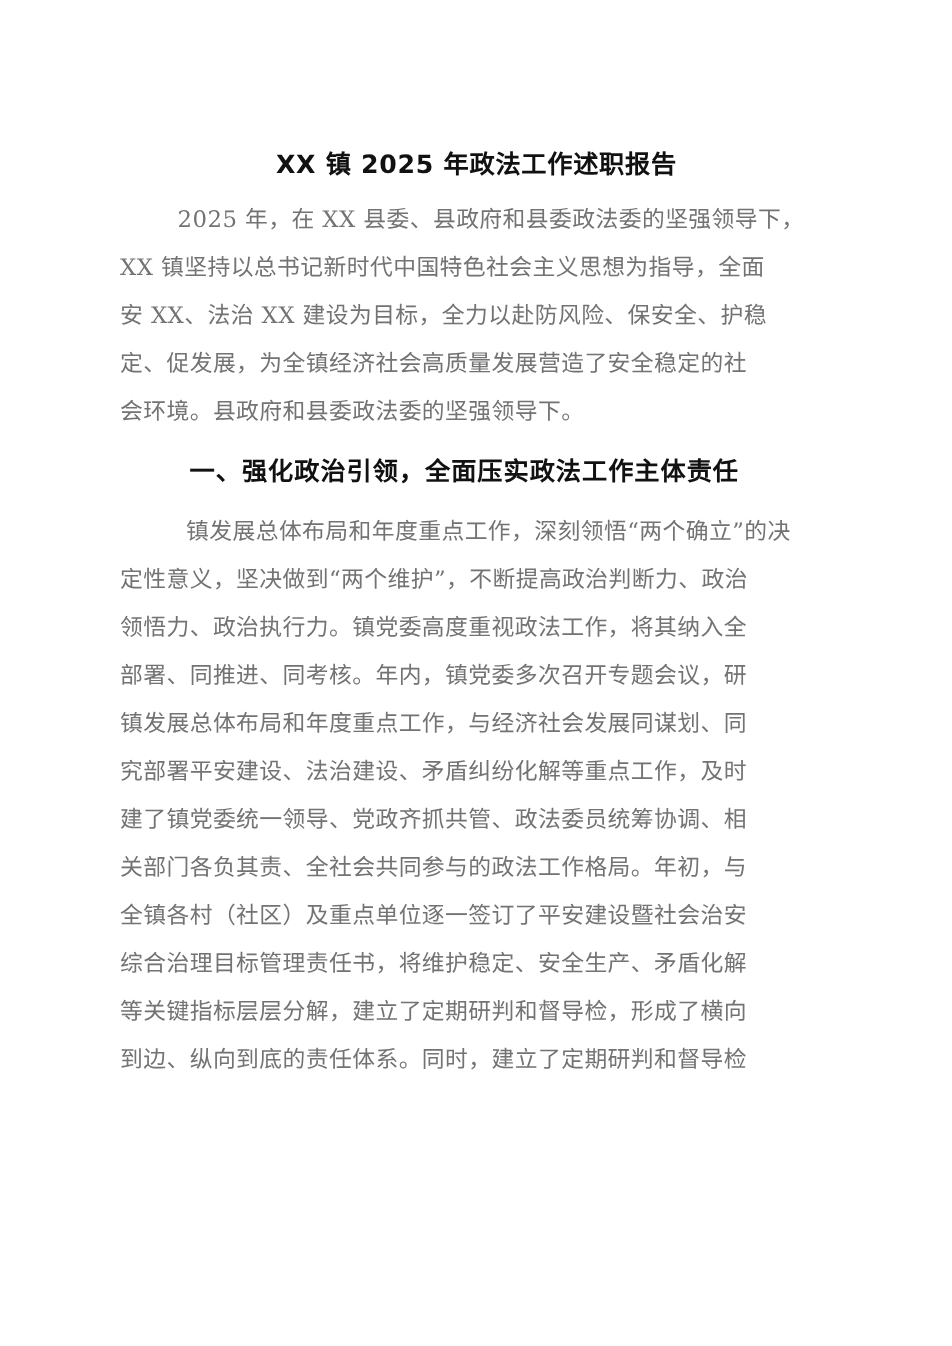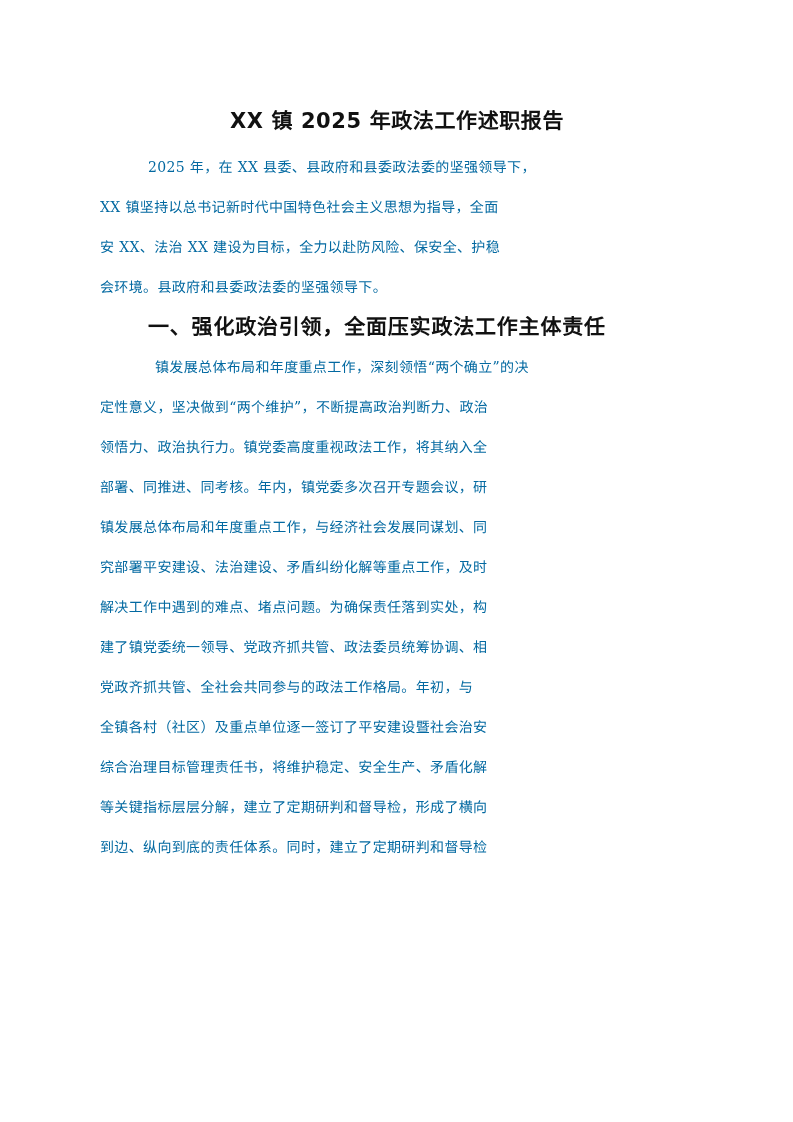--- a/index.html
+++ b/index.html
@@ -14,21 +14,21 @@
     position: relative;
     overflow: hidden;
     font-family: "DejaVu Serif", "Liberation Serif", serif;
     color: #1a1a1a;
     -webkit-font-smoothing: antialiased;
   }
 
   .page {
     position: absolute;
     left: 0;
-    top: 0;
+    top: 16px;
     width: 793px;
     height: 949px;
     background: #ffffff;
   }
 
   .content {
     position: absolute;
     left: 100px;
     top: 104px;
     width: 594px;
@@ -46,70 +46,70 @@
     white-space: nowrap;
   }
 
   .section-heading {
     font-family: "DejaVu Sans", "Liberation Sans", sans-serif;
     font-weight: bold;
     font-size: 21px;
     line-height: 40px;
     letter-spacing: 0.8px;
     text-indent: 48px;
-    margin: 0;
+    margin: 10px;
     color: #111111;
     white-space: nowrap;
   }
 
   
   .lines {
     margin: 0;
   }
   .line {
     font-family: "DejaVu Serif", "Liberation Serif", serif;
-    font-size: 14px;
+    font-size: 19px;
     line-height: 40px;
     letter-spacing: 0.35px;
-    color: #0369a1;
+    color: #737373;
     white-space: nowrap;
     display: block;
     text-align: justify;
   }
   .line.first {
     text-indent: 0;
   }
 </style>
 </head>
 <body>
 
 <div class="page">
   <div class="content">
 
     <h1 class="doc-title">XX 镇 2025 年政法工作述职报告</h1>
 
     <div class="lines">
       <span class="line first" style="text-indent:48px;">2025 年，在 XX 县委、县政府和县委政法委的坚强领导下，</span>
       <span class="line">XX 镇坚持以总书记新时代中国特色社会主义思想为指导，全面</span>
       <span class="line">安 XX、法治 XX 建设为目标，全力以赴防风险、保安全、护稳</span>
+      <span class="line">定、促发展，为全镇经济社会高质量发展营造了安全稳定的社</span>
       <span class="line">会环境。县政府和县委政法委的坚强领导下。</span>
     </div>
 
     <h2 class="section-heading">一、强化政治引领，全面压实政法工作主体责任</h2>
 
     <div class="lines">
       <span class="line first" style="text-indent:55px;">镇发展总体布局和年度重点工作，深刻领悟“两个确立”的决</span>
       <span class="line">定性意义，坚决做到“两个维护”，不断提高政治判断力、政治</span>
       <span class="line">领悟力、政治执行力。镇党委高度重视政法工作，将其纳入全</span>
       <span class="line">部署、同推进、同考核。年内，镇党委多次召开专题会议，研</span>
       <span class="line">镇发展总体布局和年度重点工作，与经济社会发展同谋划、同</span>
       <span class="line">究部署平安建设、法治建设、矛盾纠纷化解等重点工作，及时</span>
-      <span class="line">解决工作中遇到的难点、堵点问题。为确保责任落到实处，构</span>
       <span class="line">建了镇党委统一领导、党政齐抓共管、政法委员统筹协调、相</span>
-      <span class="line">党政齐抓共管、全社会共同参与的政法工作格局。年初，与</span>
+      <span class="line">关部门各负其责、全社会共同参与的政法工作格局。年初，与</span>
       <span class="line">全镇各村（社区）及重点单位逐一签订了平安建设暨社会治安</span>
       <span class="line">综合治理目标管理责任书，将维护稳定、安全生产、矛盾化解</span>
       <span class="line">等关键指标层层分解，建立了定期研判和督导检，形成了横向</span>
       <span class="line">到边、纵向到底的责任体系。同时，建立了定期研判和督导检</span>
     </div>
 
   </div>
 </div>
 
 </body></html>

